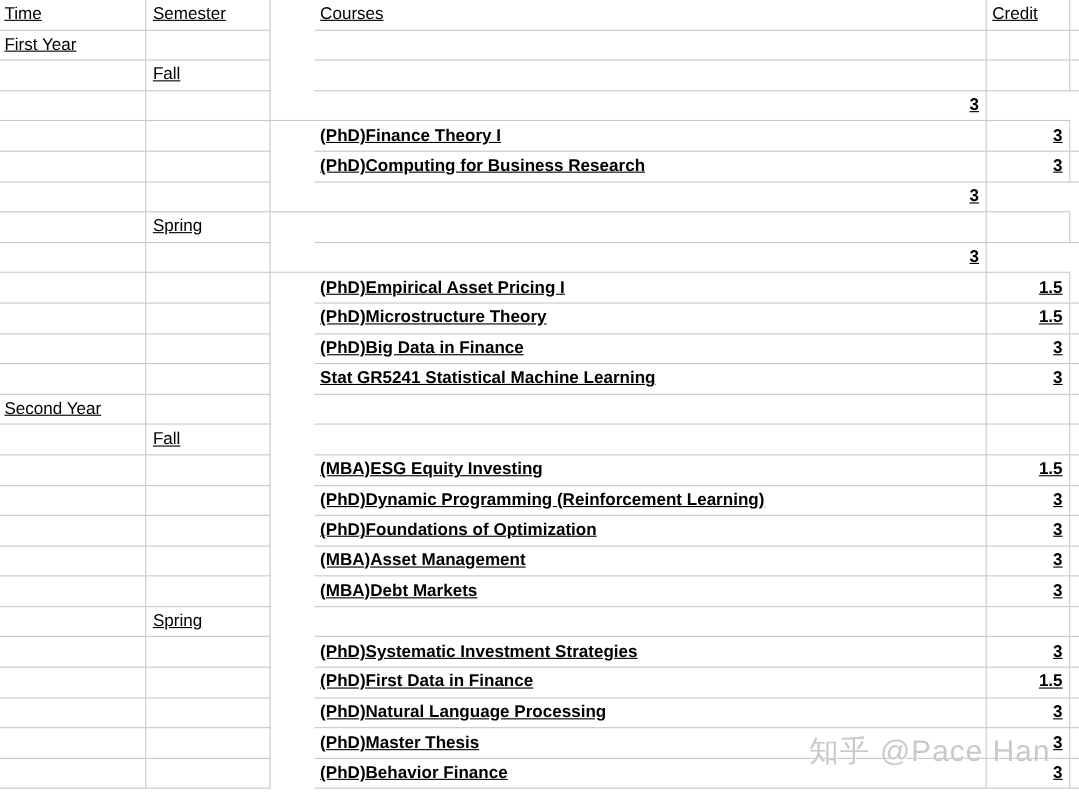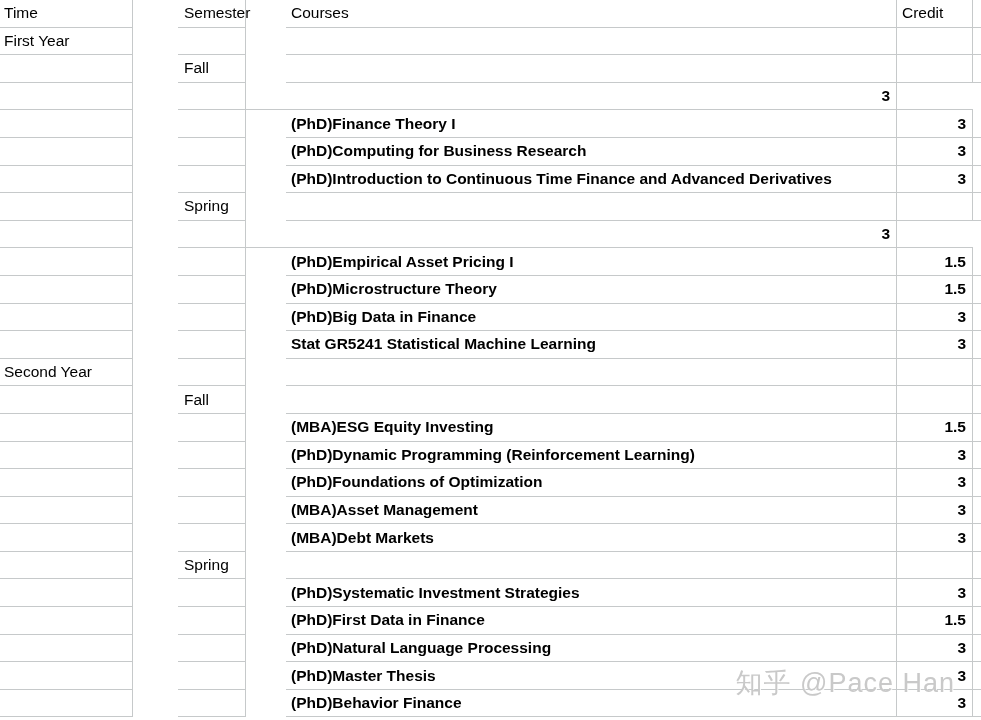--- a/index.html
+++ b/index.html
@@ -12,39 +12,40 @@
   html,body{background:#fff;}
   .sheet{
     position:relative;
     width:981px;
     height:720px;
     background:var(--bg);
     overflow:hidden;
     font-family:"Liberation Sans", sans-serif;
     color:var(--text);
     font-size:15.5px;
+    text-decoration:underline;
   }
   .grid{width:981px;}
   .row{
     display:grid;
     grid-template-columns:133px 113px 651px 76px 8px;
     height:27.6px;
   }
   .cell{
     border-right:1px solid var(--gridline);
     border-bottom:1px solid var(--gridline);
     display:flex;
     align-items:center;
     white-space:nowrap;
     overflow:visible;
     background:transparent;
   }
   .c-sliver{border-right:none;}
   .c-time{padding-left:4px;}
-  .c-sem{padding-left:6px;margin-left:45px;}
+  .c-sem{padding-left:6px;}
   .c-course{padding-left:5px;font-weight:700;margin-left:40px;}
   .c-credit{padding-right:6px;justify-content:flex-end;font-weight:700;}
   .row.header .c-course,
   .row.header .c-credit{
     font-weight:400;
     justify-content:flex-start;
     padding-left:5px;
   }
   .watermark{
     position:absolute;
@@ -106,21 +107,20 @@
     <div class="cell c-time"></div>
     <div class="cell c-sem"></div>
     <div class="cell c-course">(PhD)Computing for Business Research</div>
     <div class="cell c-credit">3</div>
     <div class="cell c-sliver"></div>
   </div>
 
   <div class="row">
     <div class="cell c-time"></div>
     <div class="cell c-sem"></div>
-    <div class="cell c-course">(PhD)Introduction to Continuous Time Finance and Advanced Derivatives</div>
     <div class="cell c-credit">3</div>
     <div class="cell c-sliver"></div>
   </div>
 
   <div class="row">
     <div class="cell c-time"></div>
     <div class="cell c-sem">Spring</div>
     <div class="cell c-course"></div>
     <div class="cell c-credit"></div>
     <div class="cell c-sliver"></div>

